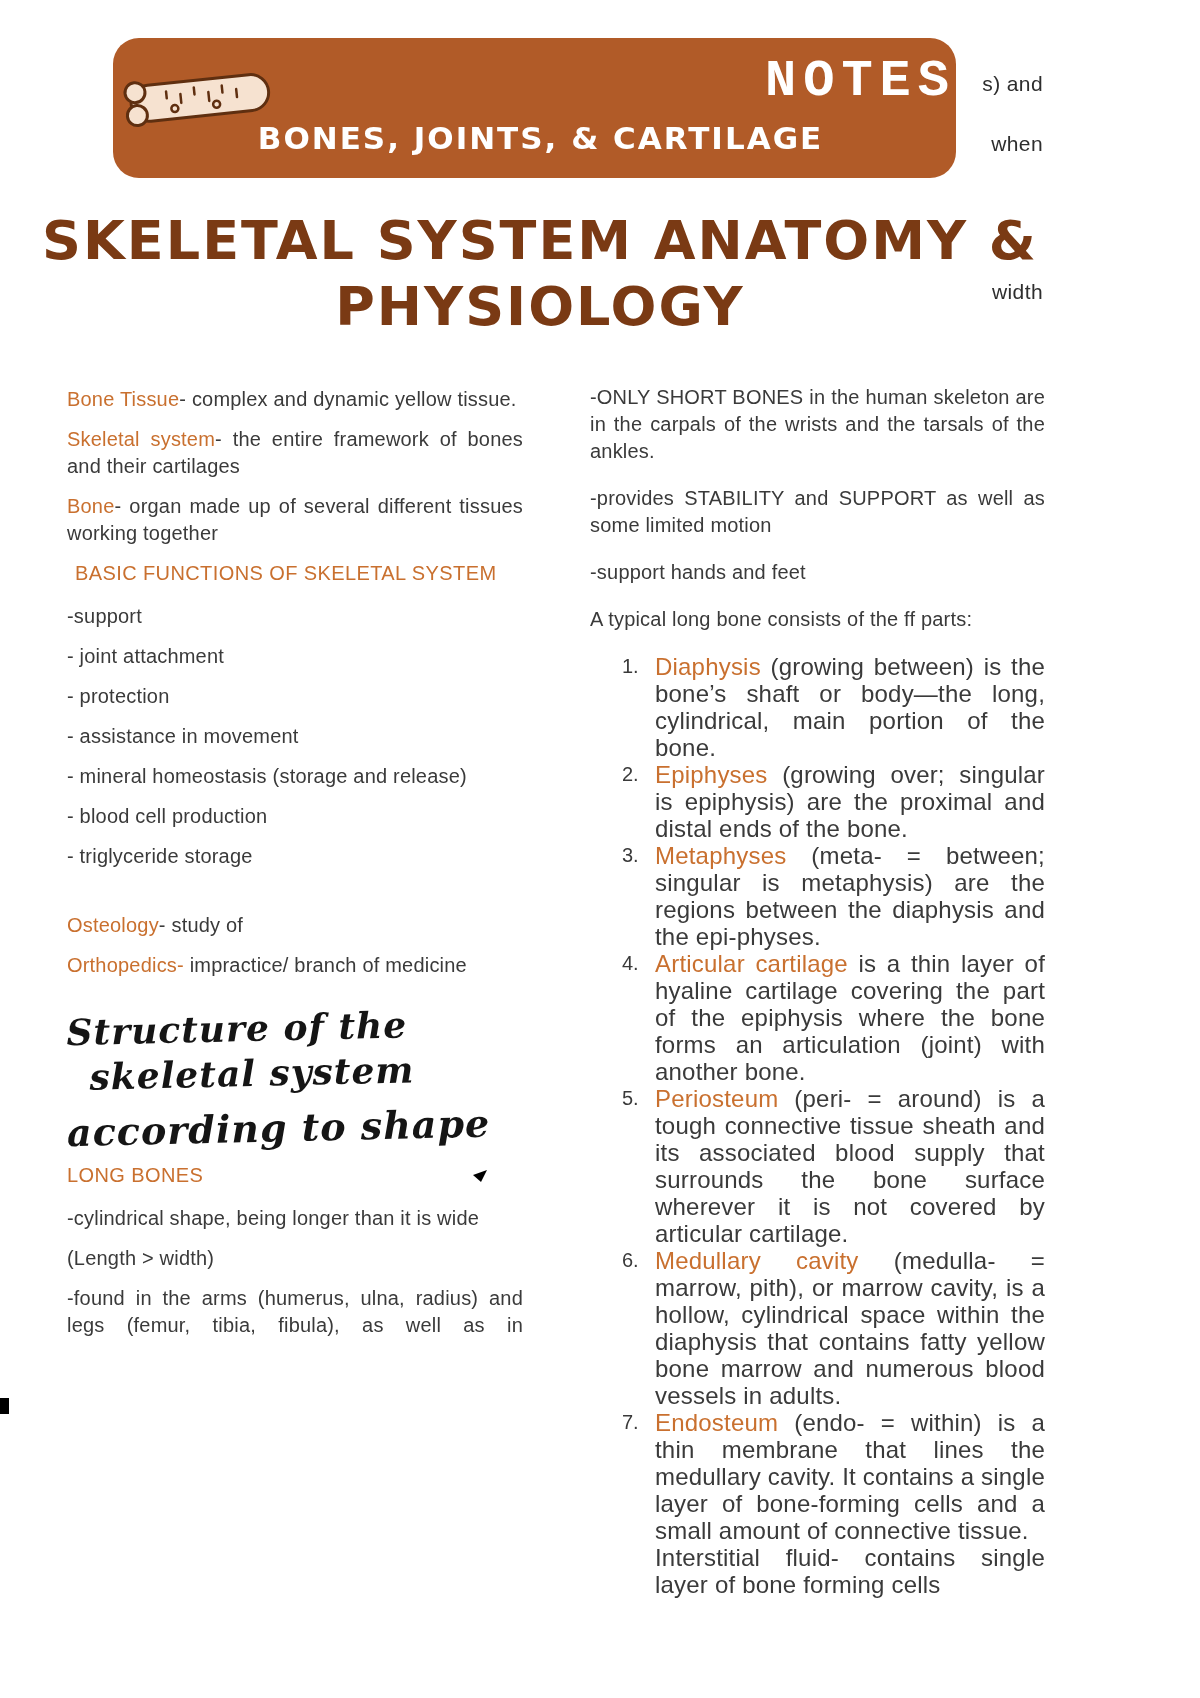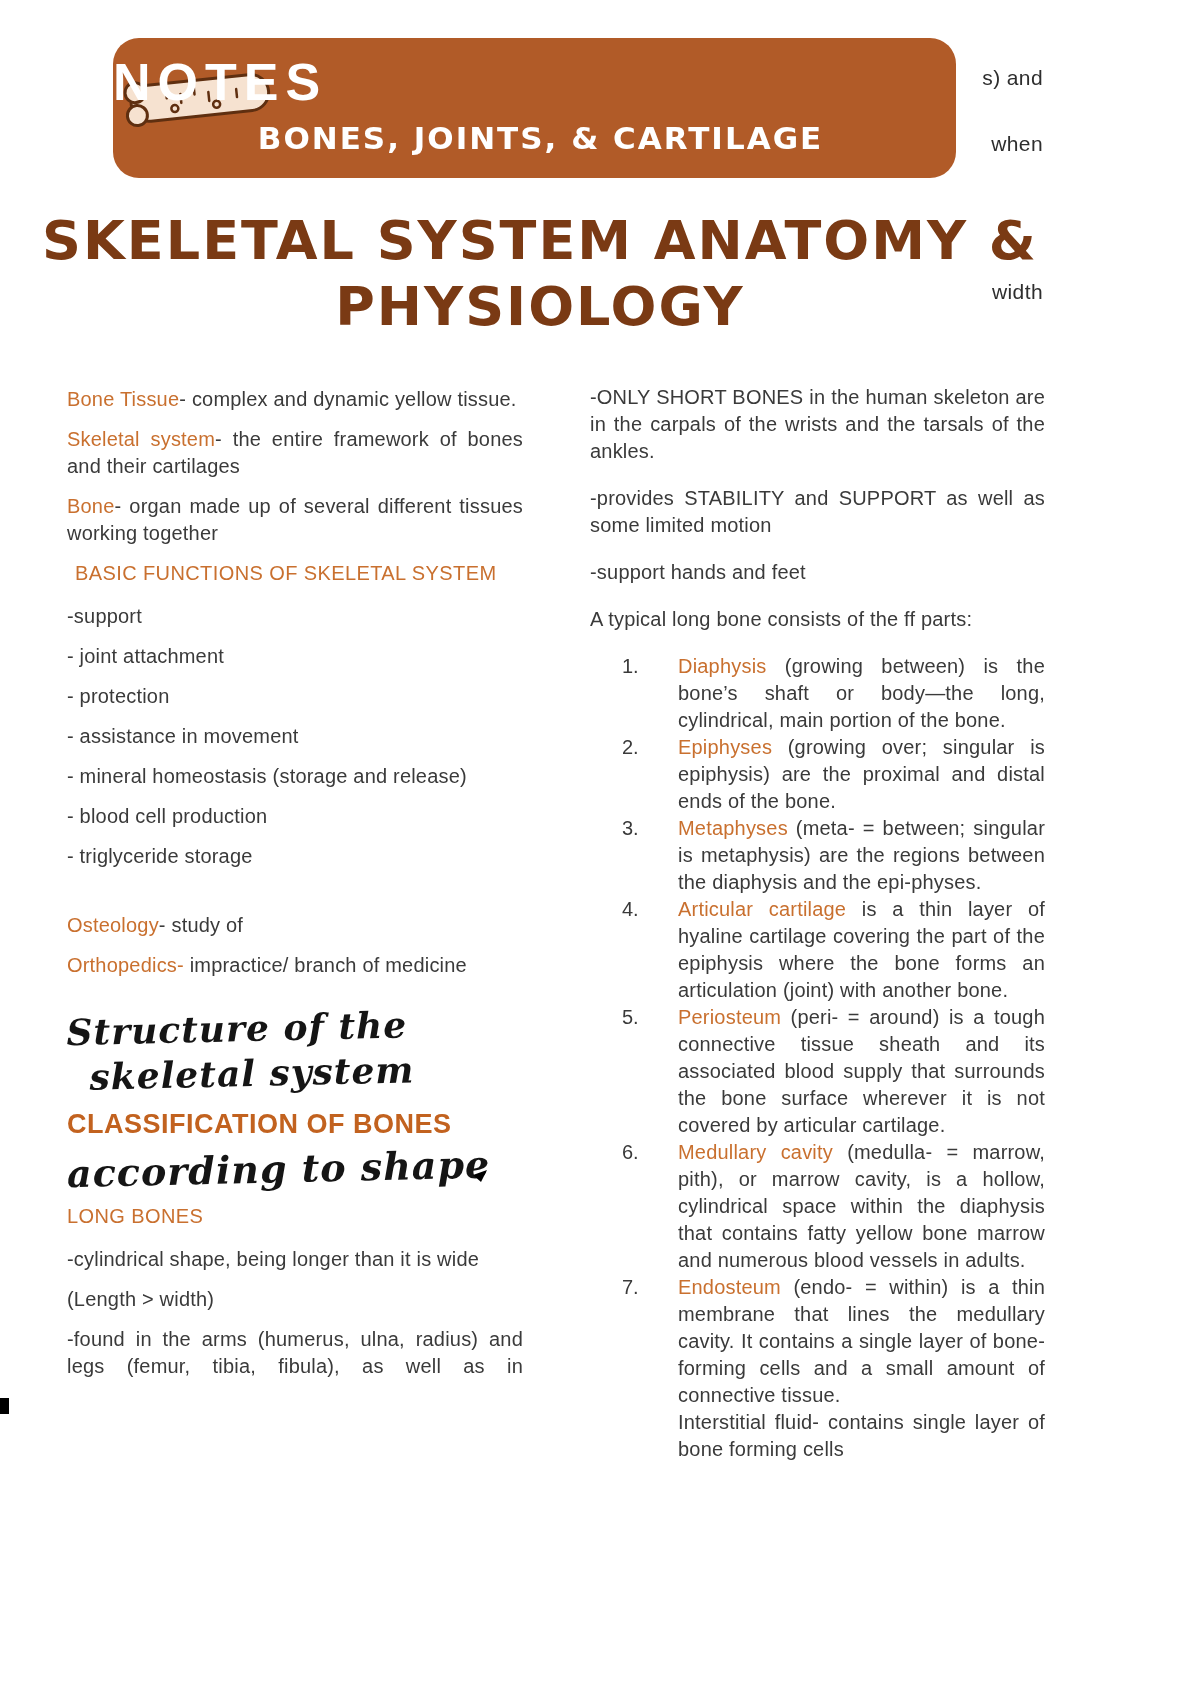--- a/index.html
+++ b/index.html
@@ -2,31 +2,31 @@
 <html><head>
 <meta charset="utf-8">
 <style>
   html,body{margin:0;padding:0;background:#fff;}
   .page{position:relative;width:1200px;height:1698px;background:#ffffff;overflow:hidden;
         font-family:"Liberation Sans",sans-serif;color:#3a3a3a;}
 
   
   .banner{position:absolute;left:113px;top:38px;width:843px;height:140px;
           background:#b15b28;border-radius:26px;}
-  .banner-title{position:absolute;left:0;right:0;top:14px;text-align:left;
-          color:#fff;font-family:Liberation Sans, sans-serif;font-weight:bold;
+  .banner-title{position:absolute;left:0;right:0;top:14px;text-align:right;
+          color:#fff;font-family:Liberation Mono, monospace;font-weight:bold;
           font-size:52px;letter-spacing:7px;}
   .banner-sub{position:absolute;left:12px;right:0;top:82px;text-align:center;
           color:#fff;font-family:"DejaVu Sans",sans-serif;font-weight:bold;
           font-size:31px;letter-spacing:2px;}
   .bone-wrap{position:absolute;left:6px;top:28px;transform:rotate(-6deg);}
 
   
   .frag{position:absolute;right:157px;font-size:21px;color:#2e2e2e;letter-spacing:.4px;}
-  .frag1{top:66px;} .frag2{top:132px;} .frag3{top:280px;}
+  .frag1{top:72px;} .frag2{top:132px;} .frag3{top:280px;}
 
   
   .page-title{position:absolute;left:0;top:208px;width:1080px;text-align:center;
           color:#7a3a14;font-family:"DejaVu Sans",sans-serif;font-weight:bold;
           font-size:54px;line-height:66px;letter-spacing:2px;}
 
   
   .col-left{position:absolute;left:67px;top:386px;width:456px;}
   .col-right{position:absolute;left:590px;top:384px;width:455px;}
   p{margin:0 0 13px;font-size:20px;line-height:27px;text-align:justify;letter-spacing:.2px;}
@@ -43,21 +43,21 @@
       margin:26px 0 10px;}
   .hw .indent{padding-left:22px;display:inline-block;}
   .hw2{font-size:38px;margin:6px 0 8px;}
   .h-class{color:#c2621f;font-size:27px;font-weight:bold;letter-spacing:.5px;
       margin:14px 0 2px;font-family:"Liberation Sans",sans-serif;}
   .h-long{color:#c9702f;font-size:20px;margin:12px 0 16px;letter-spacing:.4px;}
 
   
   .li{display:flex;}
   .li .num{flex:none;width:33px;font-size:20px;line-height:27px;}
-  .li .txt{flex:1;font-size:20px;line-height:27px;text-align:justify;letter-spacing:.2px;margin-left:23px;}
+  .li .txt{flex:1;font-size:24px;line-height:27px;text-align:justify;letter-spacing:.2px;}
   .list{padding-left:32px;}
 
   
   .stray-mark{position:absolute;left:0;top:1398px;width:9px;height:16px;background:#000;}
   .cursor-mark{position:absolute;left:472px;top:1168px;}
 </style>
 </head>
 <body>
 
 <div class="page">
@@ -111,21 +111,20 @@
     <p class="bullet">- triglyceride storage</p>
 
     <p class="gap-lg"><span class="lead">Osteology</span><span>- study of</span></p>
     <p><span class="lead">Orthopedics-</span><span> impractice/ branch of medicine</span></p>
 
     <div class="hw">
       <div>Structure of the</div>
       <div class="indent">skeletal system</div>
     </div>
 
-    <div class="h-class">CLASSIFICATION OF BONES</div>
 
     <div class="hw hw2">according to shape</div>
 
     <div class="sec-h h-long">LONG BONES</div>
 
     <p>-cylindrical shape, being longer than it is wide</p>
     <p>(Length &gt; width)</p>
     <p class="justify-last">-found in the arms (humerus, ulna, radius) and legs (femur, tibia, fibula), as well as in</p>
   </div>
 

